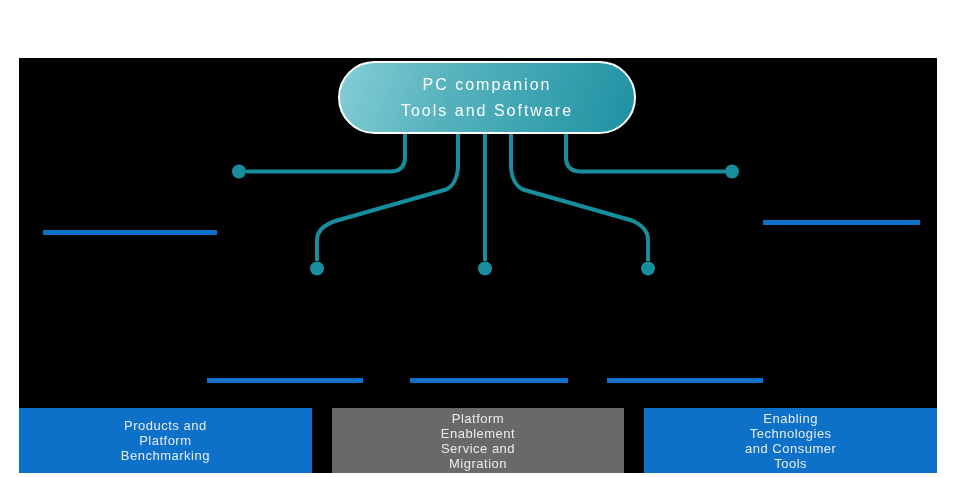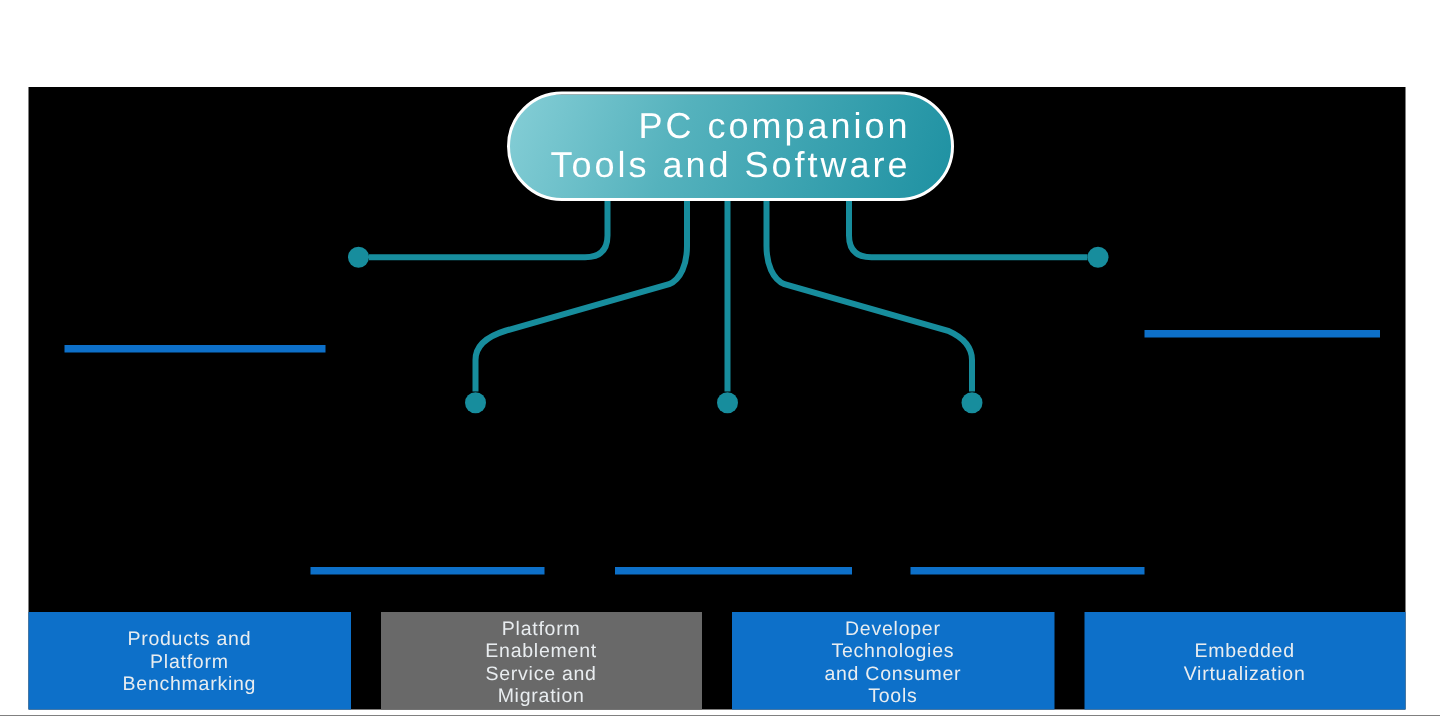--- a/index.html
+++ b/index.html
@@ -16,22 +16,22 @@
   .hub{
     position:absolute;left:338px;top:61px;width:298px;height:73px;
     border-radius:37px;
     background:linear-gradient(110deg,var(--pill-gradient-start,#85ced6) 0%, #55b2bd 38%, var(--pill-gradient-end,#1e91a2) 100%);
     border:2px solid #ffffff;
     box-sizing:border-box;
     display:flex;align-items:center;justify-content:center;
     z-index:3;
   }
   .hub-title{
-    color:#ffffff;font-size:24px;line-height:26px;letter-spacing:2px;
-    text-align:right;white-space:pre-line;
+    color:#ffffff;font-size:16px;line-height:26px;letter-spacing:2px;
+    text-align:center;white-space:pre-line;
   }
   
   .connector-layer{position:absolute;left:0;top:0;z-index:2;}
   .connector{stroke:var(--teal-line,#178d9d);stroke-width:4;fill:none;}
   .node-dot{fill:var(--teal-line,#178d9d);}
   
   .blue-line{position:absolute;height:5px;background:var(--accent-blue,#0d70c9);z-index:2;}
   .line-left{left:43px;top:230px;width:174px;}
   .line-right{left:763px;top:220px;width:157px;}
   .underline-a{left:207px;top:378px;width:156px;}
@@ -93,22 +93,18 @@
 Platform
 Benchmarking</div>
   </div>
   <div class="box" data-variant="gray">
     <div class="box-label">Platform
 Enablement
 Service and
 Migration</div>
   </div>
   <div class="box" data-variant="blue">
-    <div class="box-label">Developer
+    <div class="box-label">Enabling
 Technologies
 and Consumer
 Tools</div>
   </div>
-  <div class="box" data-variant="blue">
-    <div class="box-label">Embedded
-Virtualization</div>
-  </div>
 </div>
 
 </body></html>

